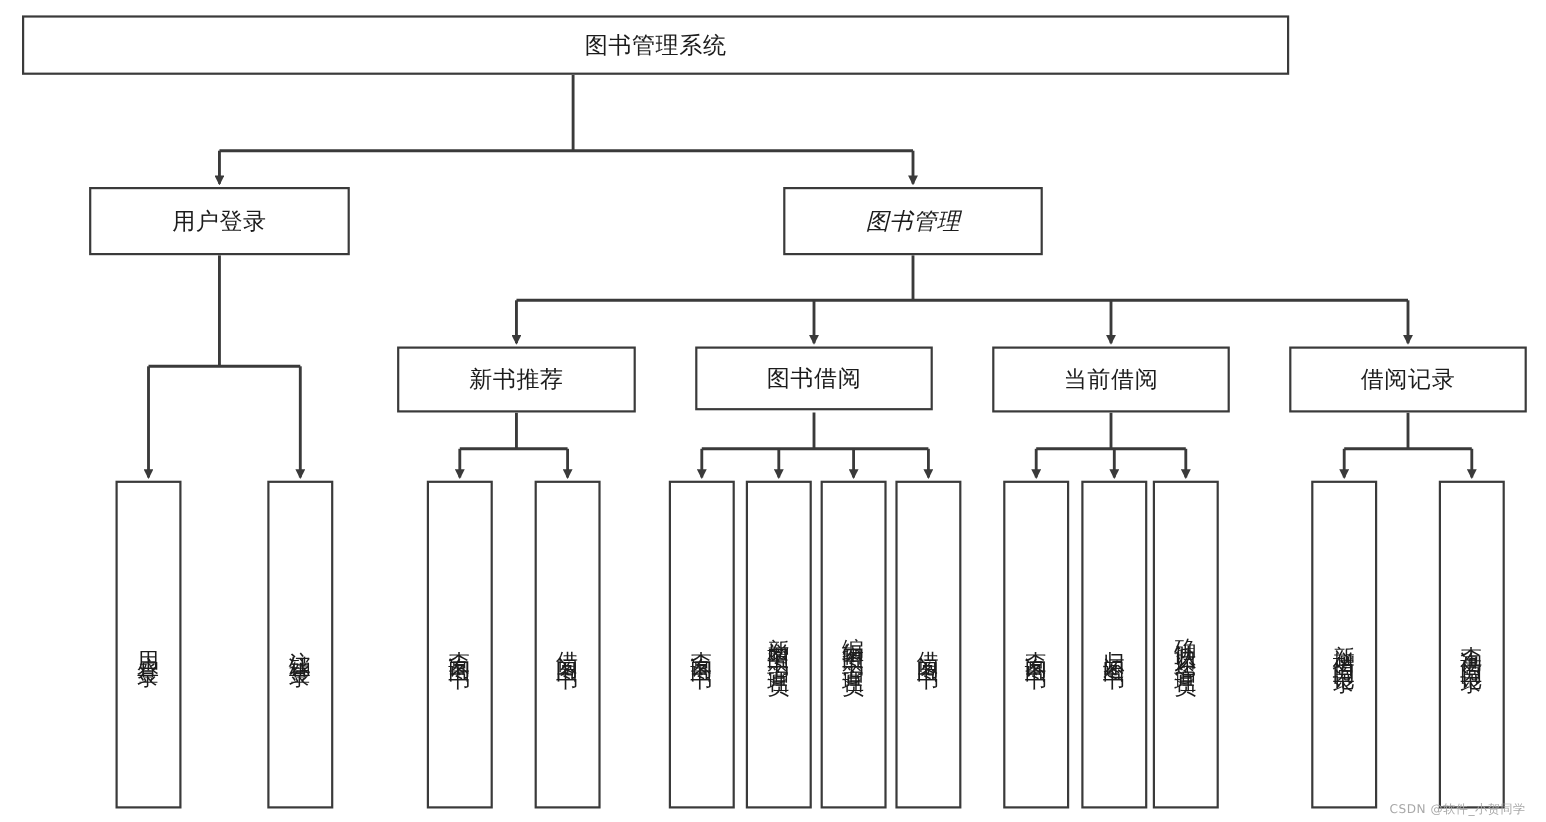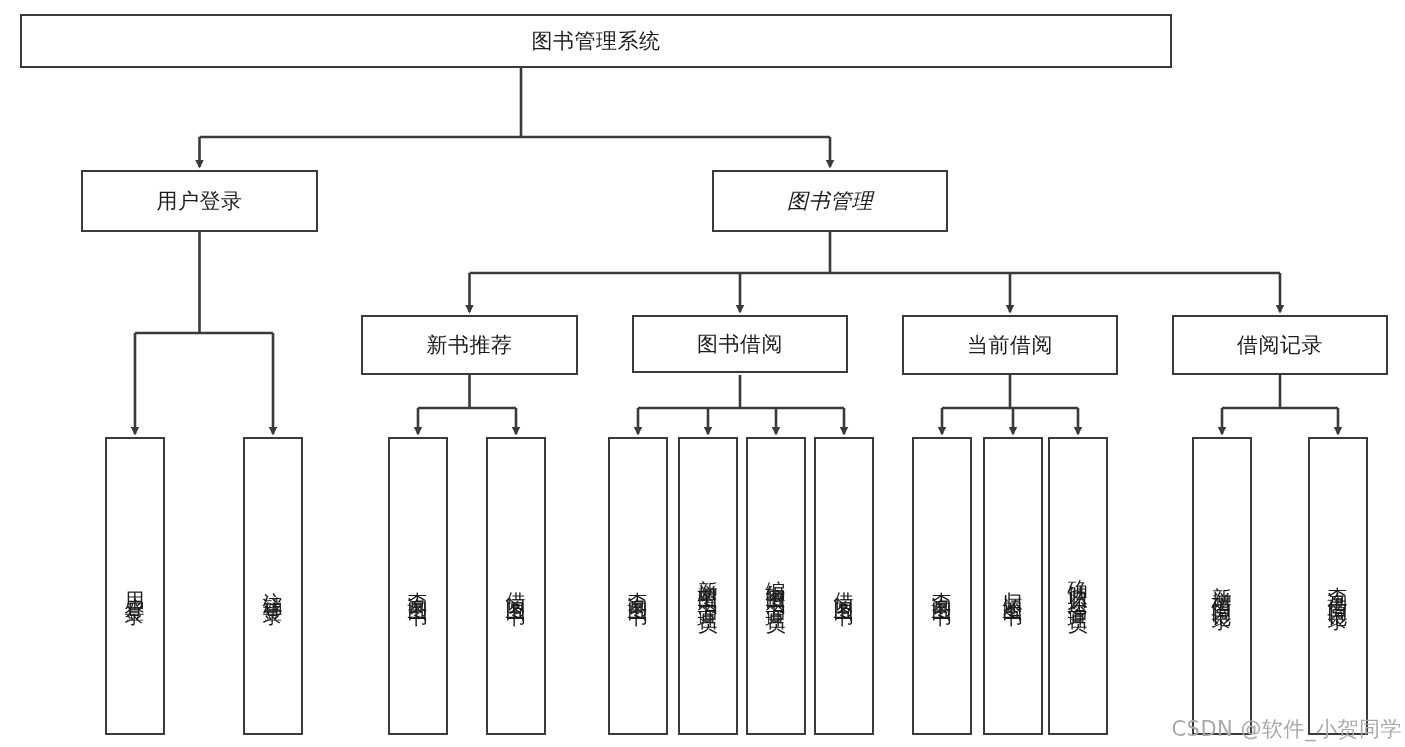--- a/index.html
+++ b/index.html
@@ -61,23 +61,23 @@
     color: #1c1c1c;
     writing-mode: vertical-rl;
     text-orientation: upright;
     letter-spacing: 5px;
     line-height: 1;
     white-space: nowrap;
     text-align: center;
   }
   .watermark {
     position: absolute;
-    right: 3px;
+    right: 18px;
     bottom: 4px;
-    font-size: 21px;
+    font-size: 11px;
     color: #a9a9a9;
     white-space: nowrap;
     letter-spacing: 0.5px;
     pointer-events: none;
   }
 </style>
 </head>
 <body>
 
 <div id="diagram-root">

